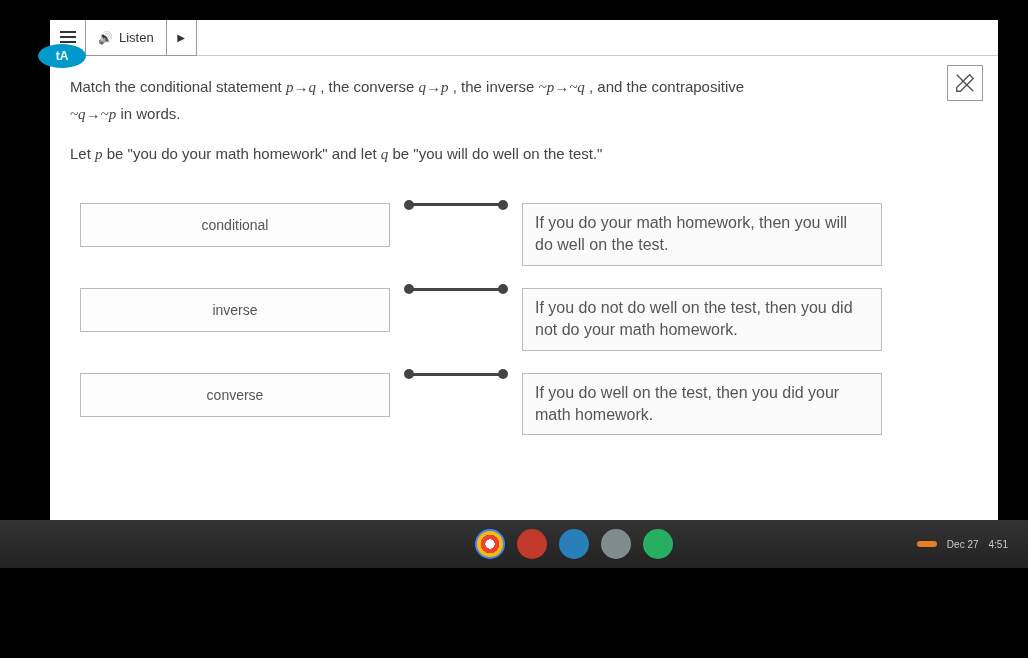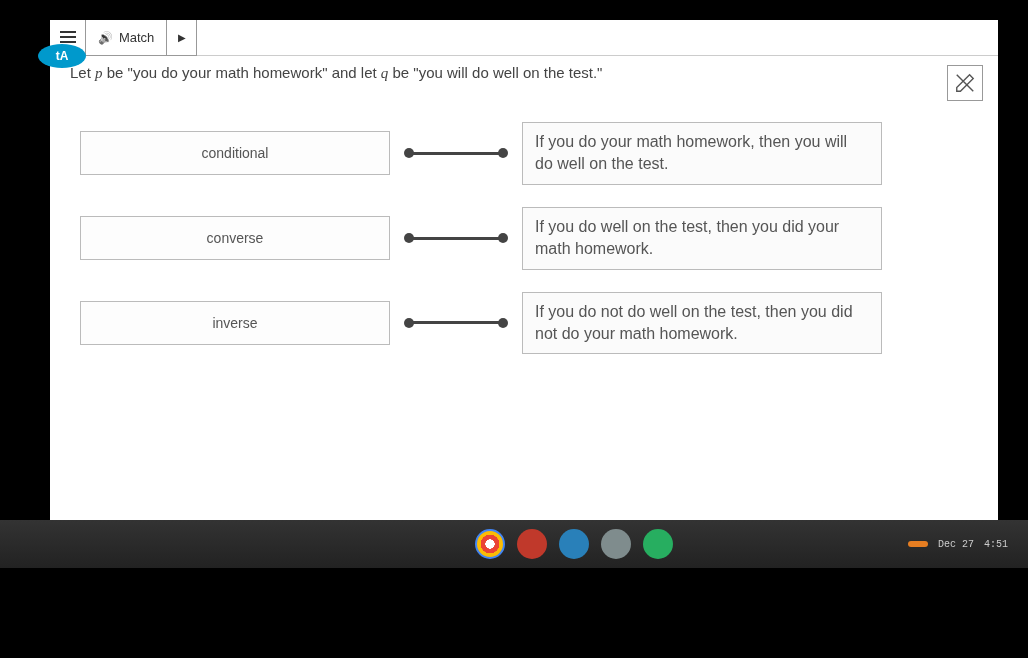--- a/index.html
+++ b/index.html
@@ -115,21 +115,20 @@
       padding: 8px 20px 20px 20px;
       font-size: 15px;
       color: #444;
     }
     .let-text .math { font-style: italic; font-family: 'Times New Roman', serif; }
     .match-area {
       padding: 20px 30px;
     }
     .match-row {
       display: flex;
-      align-items: center;
       margin-bottom: 22px;
       gap: 16px;
     }
     .drop-zone {
       width: 310px;
       height: 44px;
       border: 1px solid #bbb;
       display: flex;
       align-items: center;
       justify-content: center;
@@ -169,21 +168,20 @@
       position: absolute;
       bottom: 90px;
       left: 0;
       right: 0;
       height: 48px;
       background: linear-gradient(to top, #222, #333);
       display: flex;
       align-items: center;
       padding: 0 80px;
       gap: 12px;
-      font-family: Liberation Mono, monospace;
     }
     .task-left {
       display: flex;
       gap: 12px;
       align-items: center;
       margin-left: auto;
       margin-right: auto;
       transform: translateX(60px);
     }
     .task-icon {
@@ -231,54 +229,57 @@
 
 <div class="content-area">
   <div class="toolbar">
     <div class="menu-btn">
       <span></span>
         <span></span>
         <span></span>
     </div>
     <div class="listen-btn">
       <span class="speaker-icon"></span>
-      <span>Match</span>
+      <span>Listen</span>
     </div>
     <div class="play-btn">▶</div>
   </div>
 
   <div class="badge">tA</div>
 
   <div class="pencil-box">
     <svg width="22" height="22" viewBox="0 0 24 24" fill="none" stroke="#555" stroke-width="1.5">
       <path d="M17 3l4 4-14 14H3v-4L17 3z"></path>
       <line x1="3" y1="3" x2="21" y2="21"></line>
     </svg>
   </div>
 
+  <div class="question-text">
+    <span>Match the conditional statement </span><span class="math">p→q</span><span> , the converse </span><span class="math">q→p</span><span> , the inverse </span><span class="math">~p→~q</span><span> , and the contrapositive </span><br><span class="math">~q→~p</span><span> in words.</span>
+  </div>
 
   <div class="let-text">
     <span>Let </span><span class="math">p</span><span> be "you do your math homework" and let </span><span class="math">q</span><span> be "you will do well on the test."</span>
   </div>
 
   <div class="match-area">
     <div class="match-row">
       <div class="drop-zone">conditional</div>
       <div class="connector"></div>
       <div class="answer-box">If you do your math homework, then you will do well on the test.</div>
     </div>
     <div class="match-row">
+      <div class="drop-zone">inverse</div>
+      <div class="connector"></div>
+      <div class="answer-box">If you do not do well on the test, then you did not do your math homework.</div>
+    </div>
+    <div class="match-row">
       <div class="drop-zone">converse</div>
       <div class="connector"></div>
       <div class="answer-box">If you do well on the test, then you did your math homework.</div>
-    </div>
-    <div class="match-row">
-      <div class="drop-zone">inverse</div>
-      <div class="connector"></div>
-      <div class="answer-box">If you do not do well on the test, then you did not do your math homework.</div>
     </div>
   </div>
 </div>
 
 <div class="circle-btn"></div>
 
 <div class="taskbar">
   <div class="task-left">
     <div class="task-icon chrome"></div>
     <div class="task-icon red"></div>

